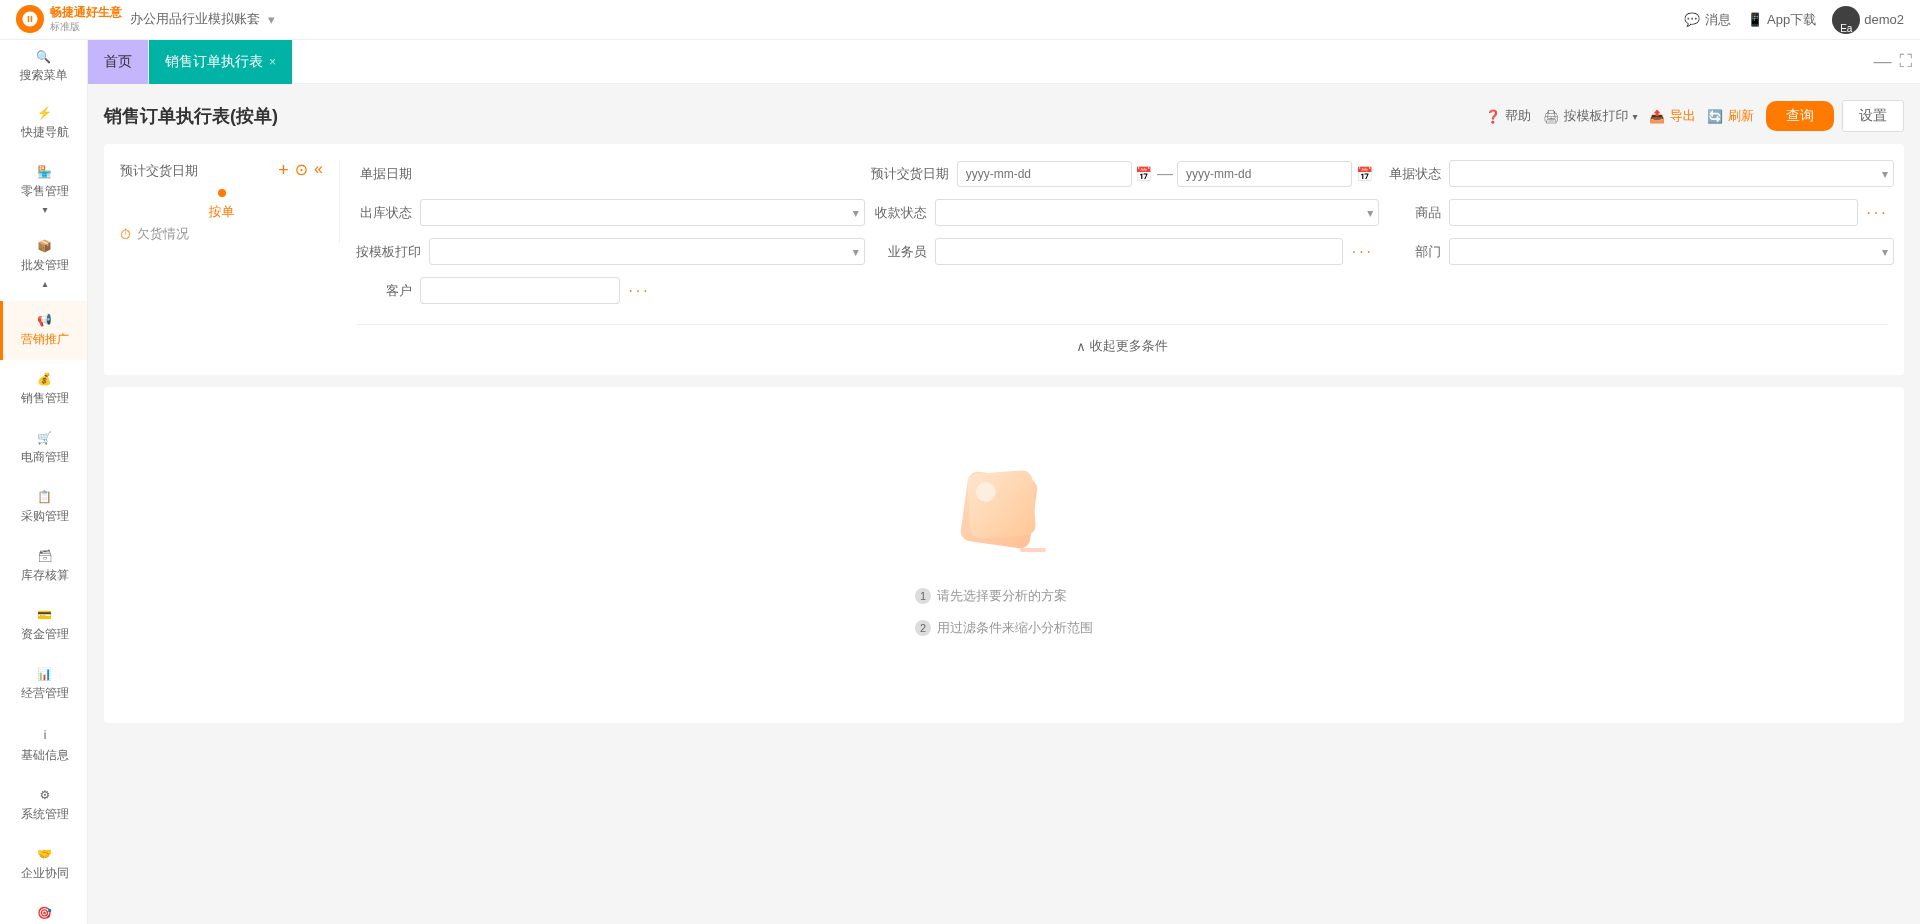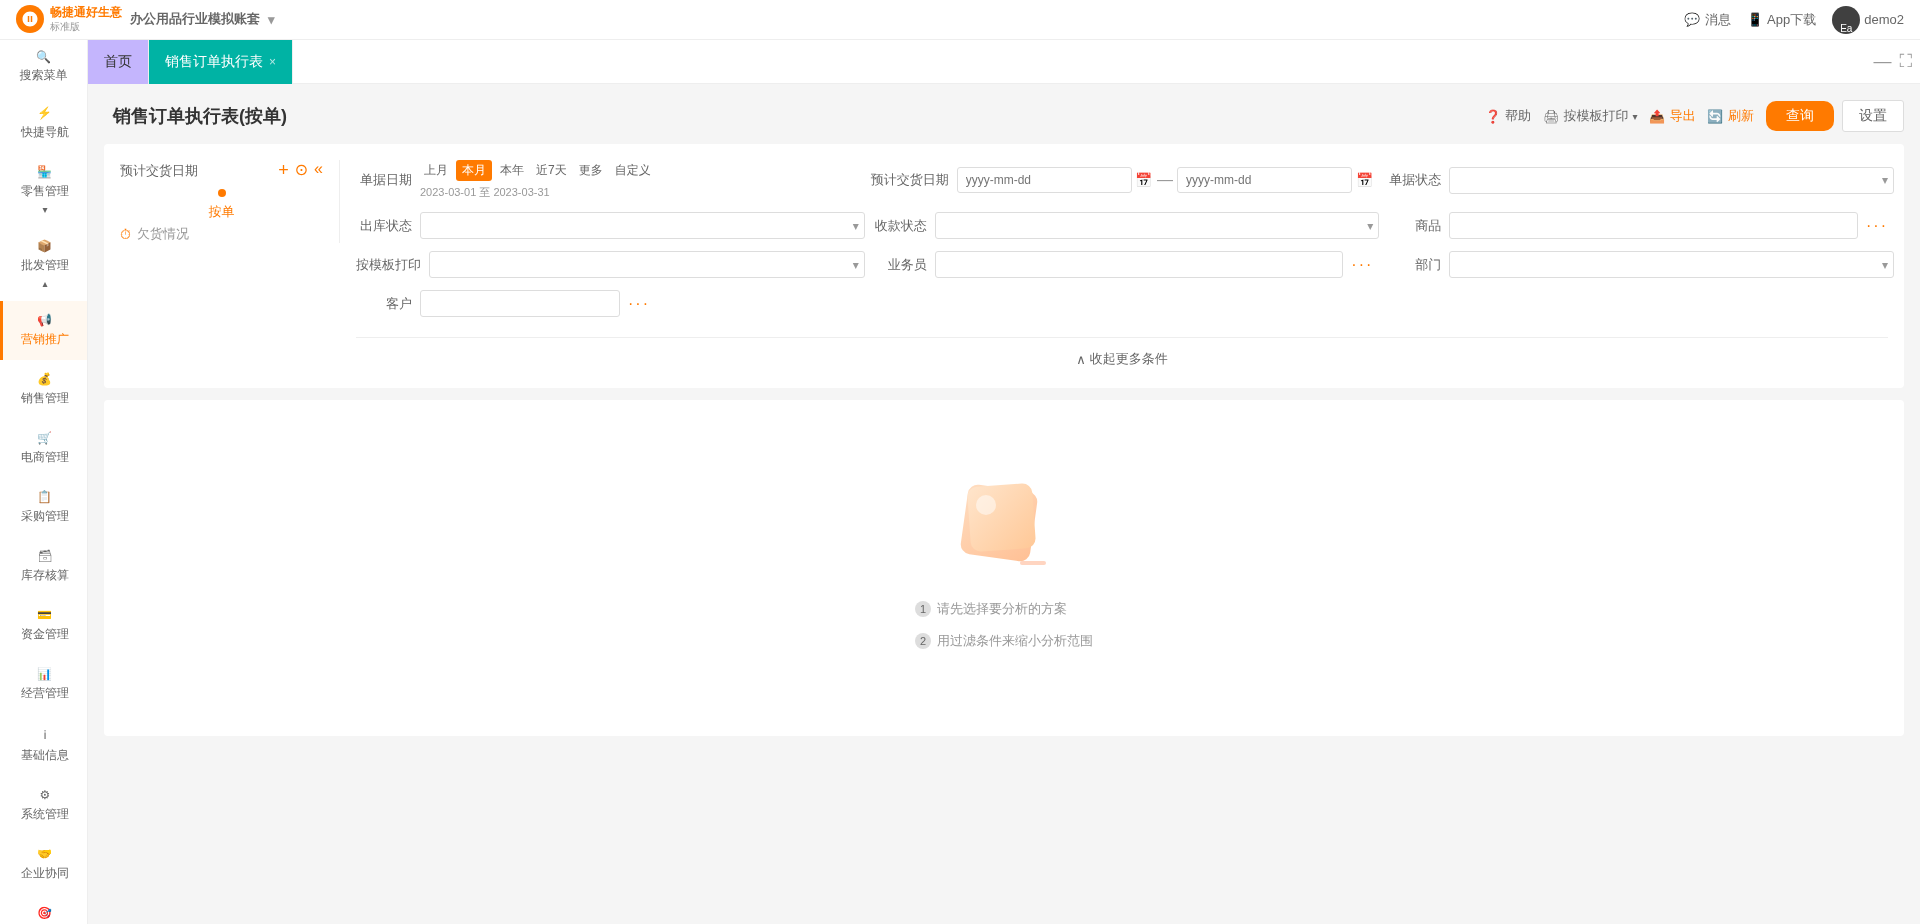--- a/index.html
+++ b/index.html
@@ -10,21 +10,21 @@
       display: flex; align-items: center; justify-content: space-between;
       background: #fff; height: 40px; padding: 0 16px;
       border-bottom: 1px solid #eee; flex-shrink: 0;
     }
     .top-bar-left { display: flex; align-items: center; gap: 8px; }
     .logo-area { display: flex; align-items: center; gap: 6px; }
     .logo-icon { width: 28px; height: 28px; background: #ff7a00; border-radius: 50%; display: flex; align-items: center; justify-content: center; }
     .logo-icon svg { width: 18px; height: 18px; fill: white; }
     .logo-text { font-size: 12px; color: #ff7a00; font-weight: bold; line-height: 1.2; }
     .logo-sub { font-size: 10px; color: #999; }
-    .breadcrumb-area { display: flex; align-items: center; gap: 8px; font-size: 13px; color: #666; font-weight: bold; }
+    .breadcrumb-area { display: flex; align-items: center; gap: 8px; font-size: 13px; color: #666; }
     .top-bar-right { display: flex; align-items: center; gap: 16px; font-size: 13px; color: #666; }
     .top-bar-right .action { display: flex; align-items: center; gap: 4px; cursor: pointer; }
     .avatar { width: 28px; height: 28px; border-radius: 50%; background: #ff7a00; display: flex; align-items: center; justify-content: center; color: white; font-size: 12px; overflow: hidden; }
 
     
     .main-layout { display: flex; flex: 1; overflow: hidden; }
 
     
     .sidebar { width: 88px; background: #fff; border-right: 1px solid #eee; display: flex; flex-direction: column; overflow-y: auto; flex-shrink: 0; }
     .sidebar-item { display: flex; flex-direction: column; align-items: center; padding: 12px 4px; cursor: pointer; font-size: 12px; color: #666; gap: 4px; border-left: 3px solid transparent; }
@@ -41,21 +41,21 @@
     .tab.active { background: #00b3a4; color: #fff; }
     .tab-close { font-size: 12px; cursor: pointer; opacity: 0.7; }
     .tab-bar-actions { margin-left: auto; display: flex; gap: 8px; padding-right: 8px; }
     .tab-action-btn { font-size: 18px; color: #999; cursor: pointer; background: none; border: none; }
 
     
     .page-content { flex: 1; overflow-y: auto; padding: 16px; background: #f5f5f5; }
 
     
     .page-header { display: flex; align-items: center; justify-content: space-between; margin-bottom: 12px; }
-    .page-title { font-size: 18px; font-weight: bold; color: #333; margin-left: 9px; }
+    .page-title { font-size: 18px; font-weight: bold; color: #333; }
     .page-actions { display: flex; align-items: center; gap: 12px; font-size: 13px; color: #666; }
     .page-actions .action-btn { display: flex; align-items: center; gap: 4px; cursor: pointer; }
     .page-actions .action-btn.orange { color: #ff7a00; }
     .query-btn { background: #ff7a00; color: #fff; border: none; padding: 6px 20px; border-radius: 10px; cursor: pointer; font-size: 14px; }
     .set-btn { background: #fff; color: #666; border: 1px solid #ddd; padding: 6px 16px; border-radius: 3px; cursor: pointer; font-size: 14px; }
 
     
     .filter-panel { background: #fff; border-radius: 4px; padding: 16px; margin-bottom: 12px; }
     .filter-row { display: flex; align-items: flex-start; gap: 0; }
     .filter-left { display: flex; flex-direction: column; border-right: 1px solid #eee; padding-right: 16px; margin-right: 16px; min-width: 220px; }
@@ -267,31 +267,20 @@
               <span>欠货情况</span>
             </div>
           </div>
 
           <div class="filter-fields">
 
             <div class="filter-grid">
 
               <div class="filter-field">
                 <span class="filter-label">单据日期</span>
-                <div style="flex:1; display:flex; flex-direction:column; gap:4px;">
-                  <div class="date-tabs">
-                    <span class="date-tab">上月</span>
-                    <span class="date-tab active">本月</span>
-                    <span class="date-tab">本年</span>
-                    <span class="date-tab">近7天</span>
-                    <span class="date-tab">更多</span>
-                    <span class="date-tab">自定义</span>
-                  </div>
-                  <div class="date-range-text">2023-03-01 至 2023-03-31</div>
-                </div>
               </div>
 
               <div class="filter-field">
                 <span class="filter-label">预计交货日期</span>
                 <div class="filter-date-range">
                   <input class="filter-date-input" type="text" placeholder="yyyy-mm-dd" style="">
                   <span class="date-icon">📅</span>
                   <span class="filter-date-sep">—</span>
                   <input class="filter-date-input" type="text" placeholder="yyyy-mm-dd" style="">
                   <span class="date-icon">📅</span>

